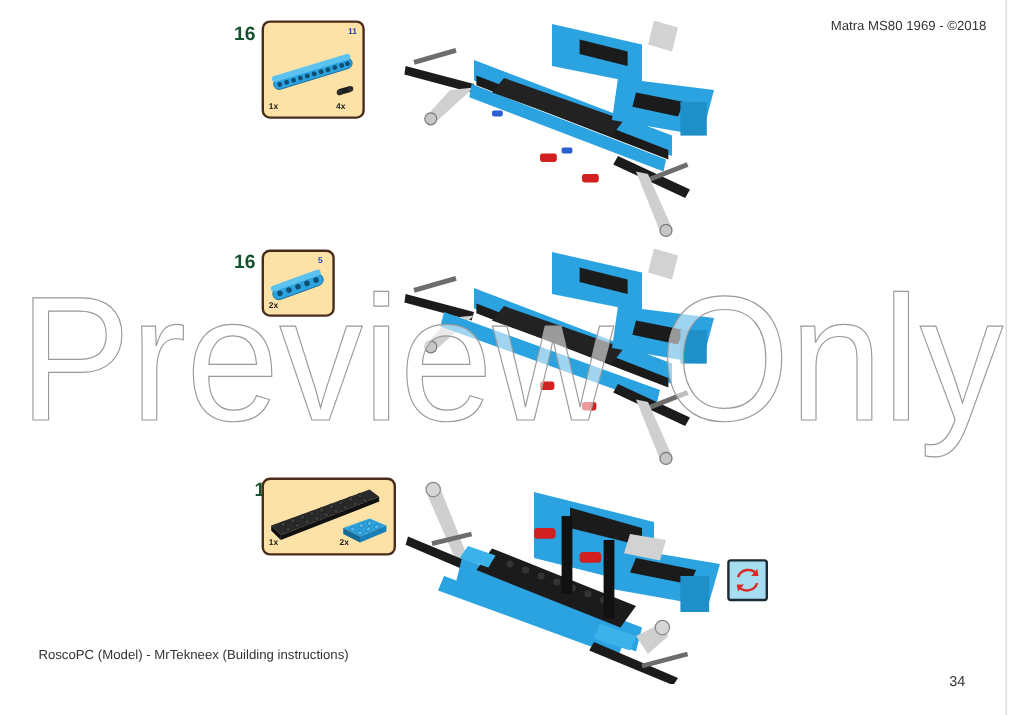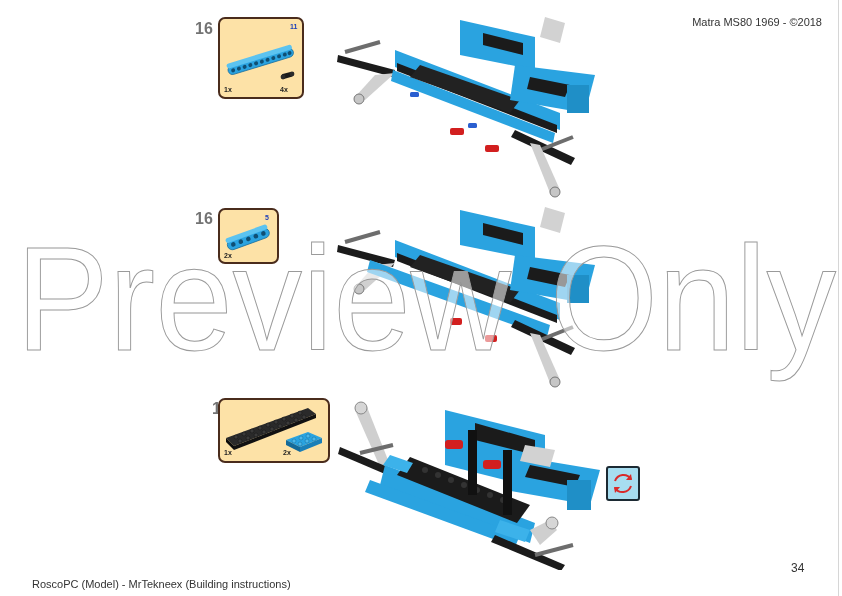--- a/index.html
+++ b/index.html
@@ -6,27 +6,27 @@
   body {
     width:842px; height:596px; position:relative; overflow:hidden;
     background:#ffffff;
     font-family:"Liberation Sans", sans-serif;
   }
   .page-edge { position:absolute; left:838px; top:0; width:1px; height:596px; background:#d6d6d6; }
   .header-title {
     position:absolute; right:20px; top:16px; font-size:11px; color:#333;text-align:center;
   }
   .footer-credit {
-    position:absolute; left:20px; top:578px; font-size:11px; color:#333;padding-left:12px;
+    position:absolute; left:20px; top:540px; font-size:11px; color:#333;padding-left:12px;
   }
   .page-number {
     position:absolute; left:791px; top:561px; font-size:12px; color:#333;text-align:center;
   }
   .step-num {
-    position:absolute; font-weight:bold; font-size:16px; color:#737373;
+    position:absolute; font-weight:bold; font-size:16px; color:#14532d;
   }
   .callout {
     position:absolute; background:#fde2a7; border:2px solid #4a2c1c;
     border-radius:7px; box-sizing:border-box;
   }
   .qty { position:absolute; font-size:7px; font-weight:bold; color:#222; }
   .len { position:absolute; font-size:7px; font-weight:bold; color:#1d3fb8; }
   .model { position:absolute; }
   .rotate-box {
     position:absolute; left:606px; top:466px; width:34px; height:35px;

